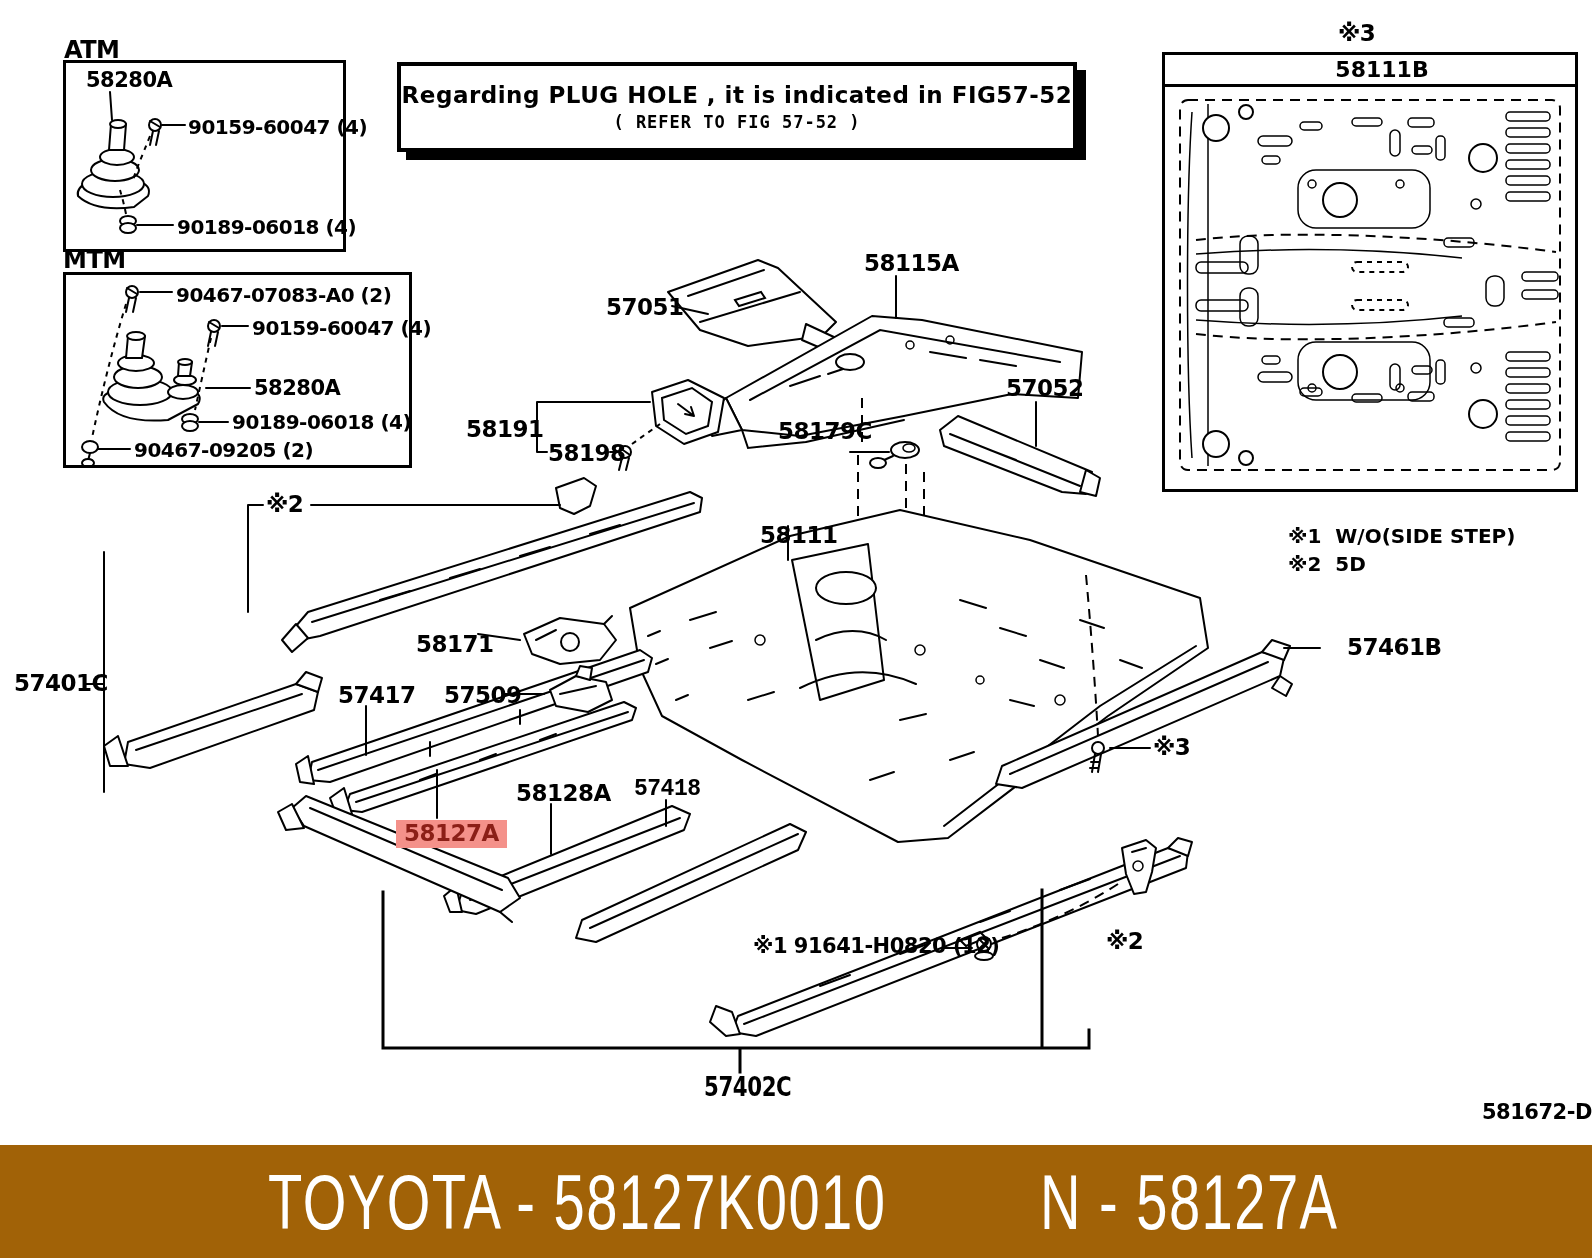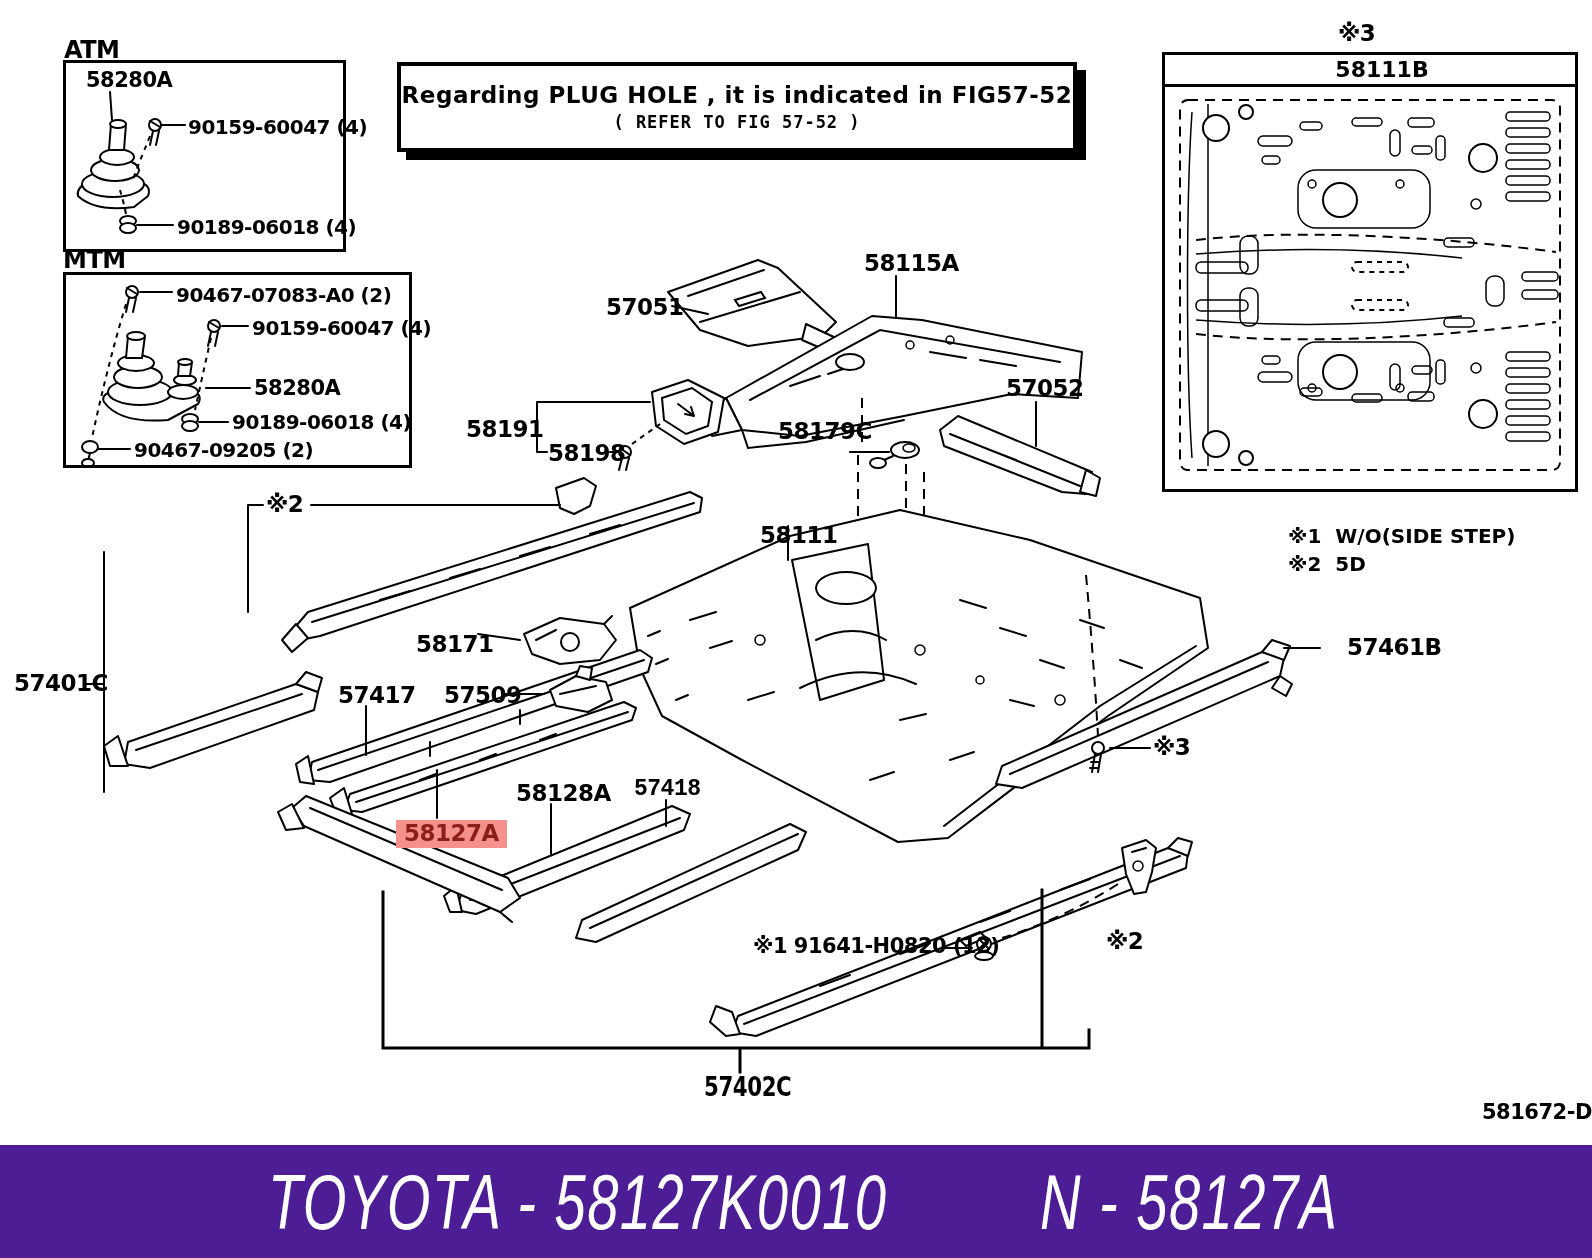--- a/index.html
+++ b/index.html
@@ -383,18 +383,18 @@
 
   <div class="legend-line" style="left:1288px;top:524px;">
     <span>※1</span>&nbsp;
     <span>W/O(SIDE STEP)</span>
   </div>
   <div class="legend-line" style="left:1288px;top:552px;text-align:center;">
     <span>※2</span>&nbsp;
     <span>5D</span>
   </div>
 
-  <div class="banner" style="background: #4c1d95; font-style: italic;">
+  <div class="banner" style="background: #a16207;">
     <div class="btext" style="left:268px;">TOYOTA - 58127K0010</div>
     <div class="btext" style="left:1040px;">N - 58127A</div>
   </div>
 
 </div>
 
 </body></html>

